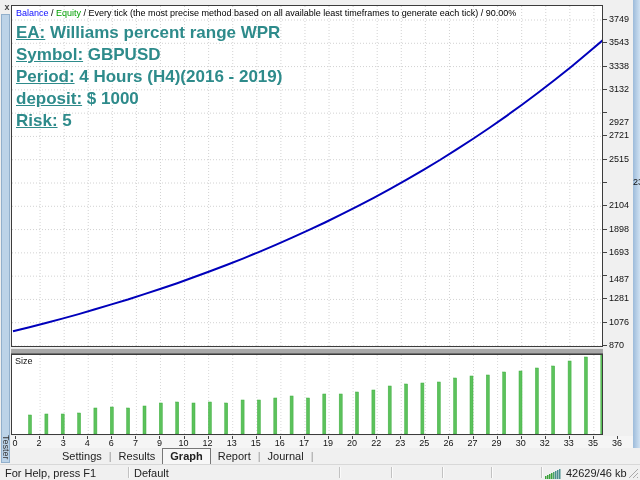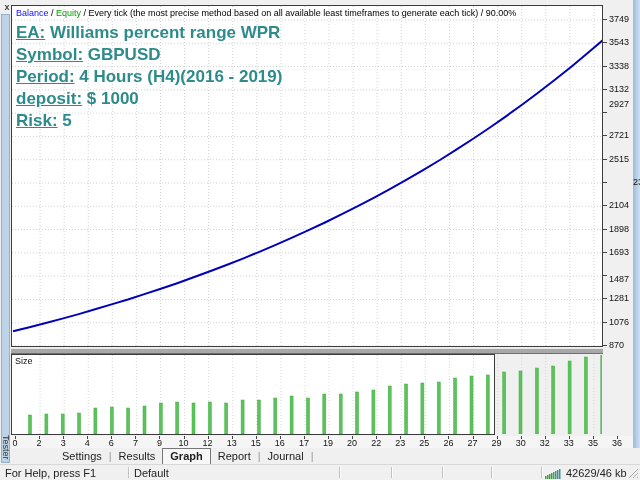--- a/index.html
+++ b/index.html
@@ -27,21 +27,21 @@
 
   
   .y-axis{position:absolute;left:603px;top:5px;width:30px;height:342px;}
   .y-tick{position:absolute;left:0;width:4px;height:1px;background:#444;}
   .y-label{position:absolute;left:6px;transform:translateY(-50%);font-size:9px;color:#111;white-space:nowrap;}
 
   
   .splitter{position:absolute;left:11px;top:348px;width:592px;height:6px;background:#a8a8a8;border-top:1px solid #e8e8e8;border-bottom:1px solid #6e6e6e;box-sizing:border-box;cursor:row-resize;}
 
   
-  .size-panel{position:absolute;left:11px;top:354px;width:484px;height:81px;background:#fff;border:1px solid #3c3c3c;box-sizing:border-box;}
+  .size-panel{position:absolute;left:11px;top:354px;width:592px;height:81px;background:#fff;border:1px solid #3c3c3c;box-sizing:border-box;}
   .size-title{position:absolute;left:3px;top:1px;font-size:9px;color:#111;}
 
   
   .x-axis{position:absolute;left:11px;top:436px;width:622px;height:12px;background:#f5f5f5;}
   .x-tick{position:absolute;top:0;width:1px;height:3px;background:#444;}
   .x-label{position:absolute;top:2px;transform:translateX(-50%);font-size:9px;color:#111;}
 
   
   .tab-bar{position:absolute;left:11px;top:448px;width:629px;height:16px;background:#f0f0f0;display:flex;align-items:center;font-size:11px;color:#222;padding-left:44px;}
   .tab{padding:0 7px;background:none;border:none;font-size:11px;color:#222;font-family:inherit;cursor:pointer;height:15px;}
@@ -124,21 +124,21 @@
   <div class="y-axis" id="y-axis">
       <div class="y-tick" style="top: 14px;"></div>
       <span class="y-label" style="top: 14px;">3749</span>
       <div class="y-tick" style="top: 37.286px;"></div>
       <span class="y-label" style="top: 37.286px;">3543</span>
       <div class="y-tick" style="top: 60.572px;"></div>
       <span class="y-label" style="top: 60.572px;">3338</span>
       <div class="y-tick" style="top: 83.858px;"></div>
       <span class="y-label" style="top: 83.858px;">3132</span>
       <div class="y-tick" style="top: 107.144px;"></div>
-      <span class="y-label" style="top: 99px; text-align: right;">2927</span>
+      <span class="y-label" style="top: 117px; text-align: right;">2927</span>
       <div class="y-tick" style="top: 130.43px;"></div>
       <span class="y-label" style="top: 130.43px;">2721</span>
       <div class="y-tick" style="top: 153.716px;"></div>
       <span class="y-label" style="top: 153.716px;">2515</span>
       <div class="y-tick" style="top: 177.002px;"></div>
       <span class="y-label" style="top: 177.002px; margin-left: 24px;">2310</span>
       <div class="y-tick" style="top: 200.288px;"></div>
       <span class="y-label" style="top: 200.288px;">2104</span>
       <div class="y-tick" style="top: 223.574px;"></div>
       <span class="y-label" style="top: 223.574px;">1898</span>

